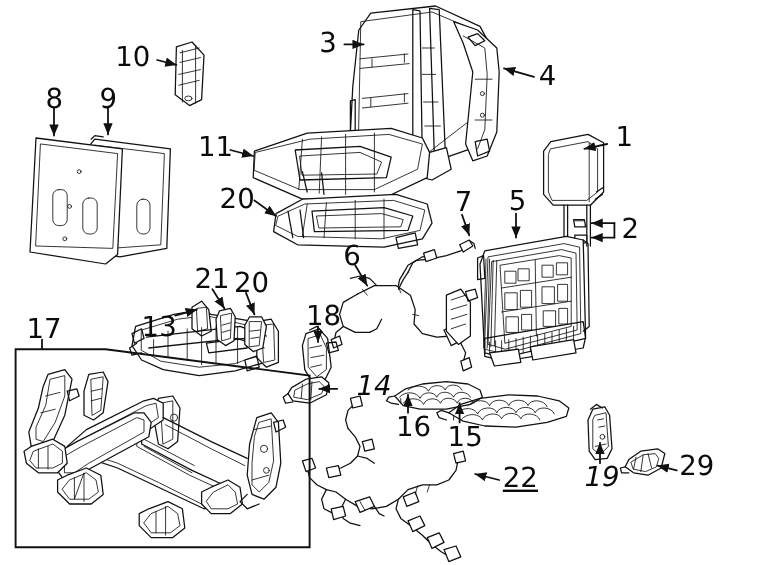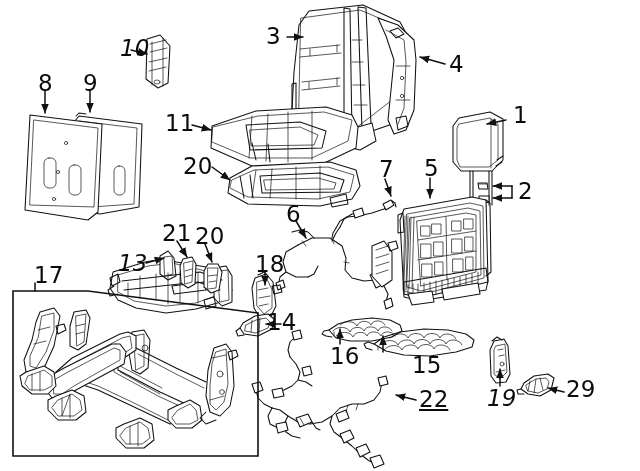--- a/index.html
+++ b/index.html
@@ -385,28 +385,28 @@
 
   <div class="cal" style="left:513px;top:104px;">1</div>
   <div class="cal" style="left:518px;top:180px;">2</div>
   <div class="cal" style="left:266px;top:25px;">3</div>
   <div class="cal" style="left:449px;top:53px;">4</div>
   <div class="cal" style="left:424px;top:157px;">5</div>
   <div class="cal" style="left:286px;top:203px;">6</div>
   <div class="cal" style="left:379px;top:158px;">7</div>
   <div class="cal" style="left:38px;top:72px;">8</div>
   <div class="cal" style="left:83px;top:72px;">9</div>
-  <div class="cal" style="left:120px;top:37px;font-style:italic;">10</div>
+  <div class="cal" style="left:96px;top:37px;">10</div>
   <div class="cal" style="left:165px;top:112px;">11</div>
   <div class="cal" style="left:183px;top:155px;">20</div>
-  <div class="cal" style="left:118px;top:252px;font-style:italic;">13</div>
-  <div class="cal" style="left:267px;top:311px;">14</div>
-  <div class="cal" style="left:373px;top:354px;margin-left:39px;">15</div>
+  <div class="cal" style="left:118px;top:262px;">13</div>
+  <div class="cal" style="left:297px;top:311px;font-style:italic;">14</div>
+  <div class="cal" style="left:373px;top:354px;">15</div>
   <div class="cal" style="left:330px;top:345px;">16</div>
-  <div class="cal" style="left:34px;top:264px;">17</div>
+  <div class="cal" style="left:22px;top:264px;">17</div>
   <div class="cal" style="left:255px;top:253px;">18</div>
   <div class="cal" style="left:487px;top:387px;font-style:italic;">19</div>
   <div class="cal" style="left:195px;top:225px;text-align:right;">20</div>
   <div class="cal" style="left:162px;top:222px;">21</div>
   <div class="cal" style="left:419px;top:388px;text-decoration:underline;">22</div>
   <div class="cal" style="left:566px;top:378px;">29</div>
 
 </div>
 
 </body></html>

